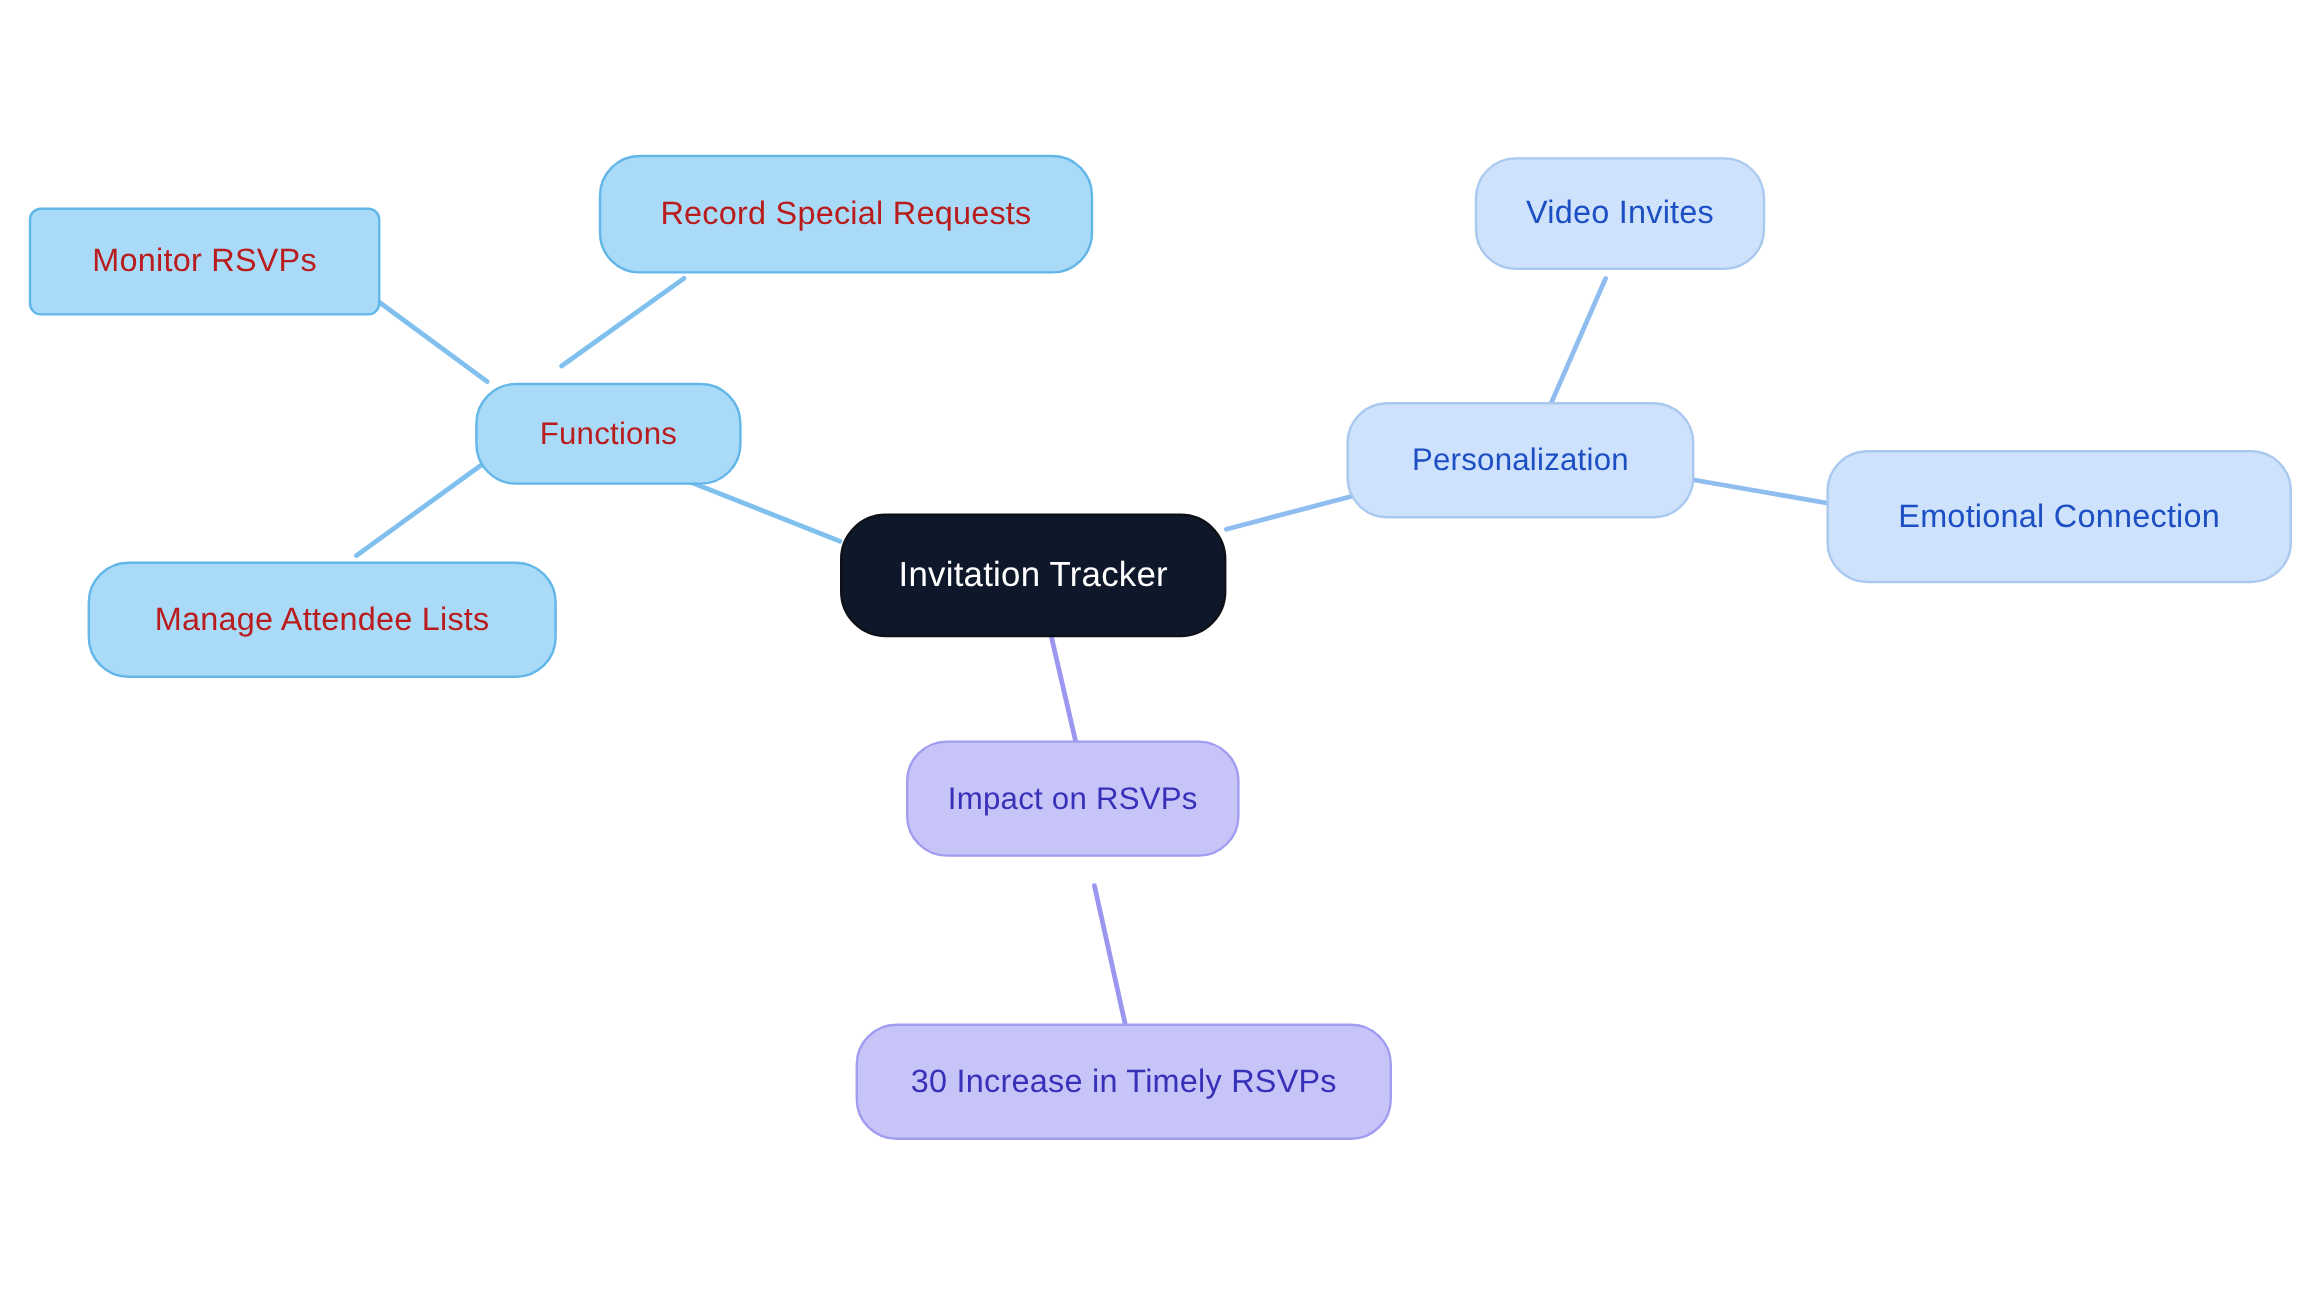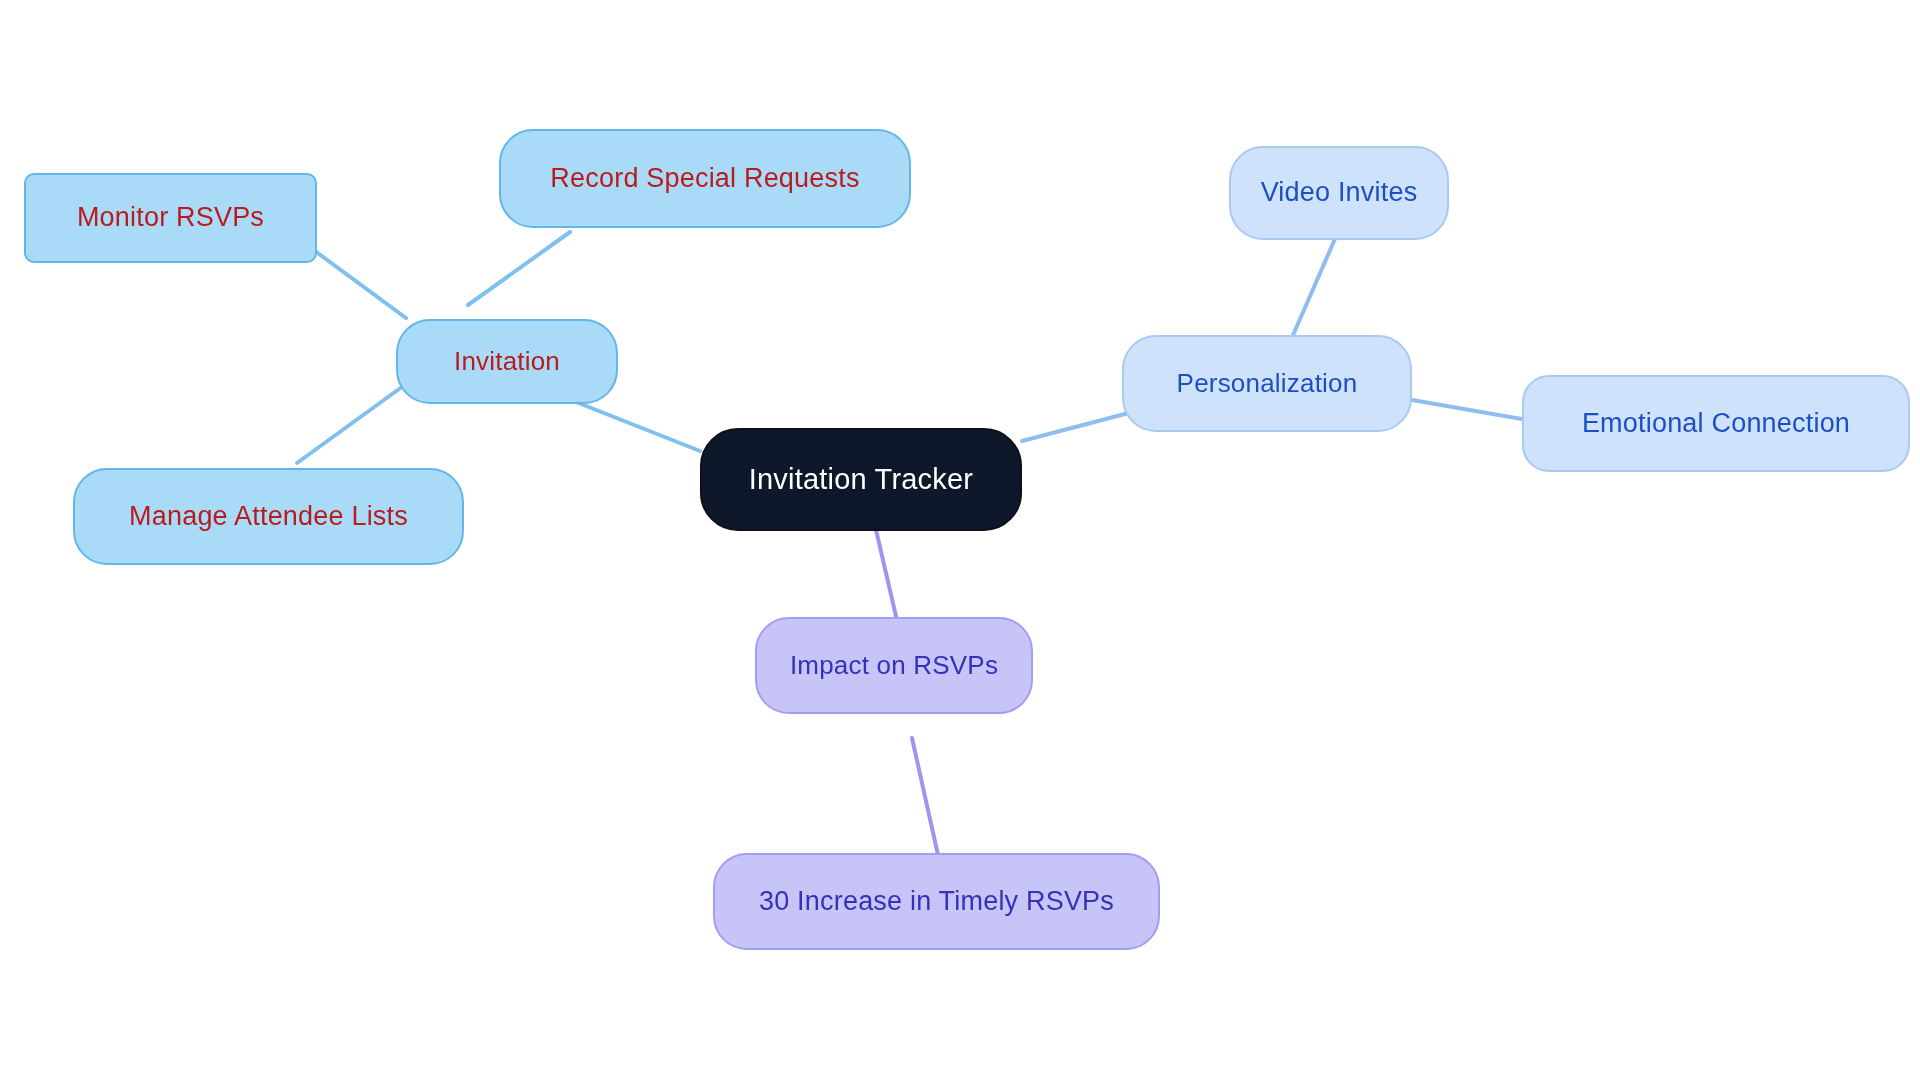--- a/index.html
+++ b/index.html
@@ -95,44 +95,44 @@
 
     <line x1="876" y1="530" x2="905" y2="655" stroke="#9b97f0" stroke-width="4" stroke-linecap="round"></line>
     <line x1="912" y1="738" x2="938" y2="855" stroke="#9b97f0" stroke-width="4" stroke-linecap="round"></line>
   </svg>
 
   <div class="node root" style="left:700px; top:428px; width:322px; height:103px;">
     <span class="node-label">Invitation Tracker</span>
   </div>
 
   <div class="node blue" style="left:396px; top:319px; width:222px; height:85px;">
-    <span class="node-label">Invitation</span>
+    <span class="node-label">Functions</span>
   </div>
 
   <div class="node blue leaf" style="left:24px; top:173px; width:293px; height:90px;border-radius:10px;">
     <span class="node-label">Monitor RSVPs</span>
   </div>
 
   <div class="node blue leaf" style="left:499px; top:129px; width:412px; height:99px;">
     <span class="node-label">Record Special Requests</span>
   </div>
 
   <div class="node blue leaf" style="left:73px; top:468px; width:391px; height:97px;">
     <span class="node-label">Manage Attendee Lists</span>
   </div>
 
   <div class="node lightblue" style="left:1122px; top:335px; width:290px; height:97px;">
     <span class="node-label">Personalization</span>
   </div>
 
-  <div class="node lightblue leaf" style="left:1229px; top:146px; width:220px; height:94px;">
+  <div class="node lightblue leaf" style="left:1229px; top:131px; width:242px; height:94px;">
     <span class="node-label">Video Invites</span>
   </div>
 
-  <div class="node lightblue leaf" style="left:1522px; top:375px; width:388px; height:97px;border-radius:27px;">
+  <div class="node lightblue leaf" style="left:1522px; top:375px; width:388px; height:111px;">
     <span class="node-label">Emotional Connection</span>
   </div>
 
   <div class="node purple" style="left:755px; top:617px; width:278px; height:97px;">
     <span class="node-label">Impact on RSVPs</span>
   </div>
 
   <div class="node purple leaf" style="left:713px; top:853px; width:447px; height:97px;text-align:center;">
     <span class="node-label">30 Increase in Timely RSVPs</span>
   </div>

